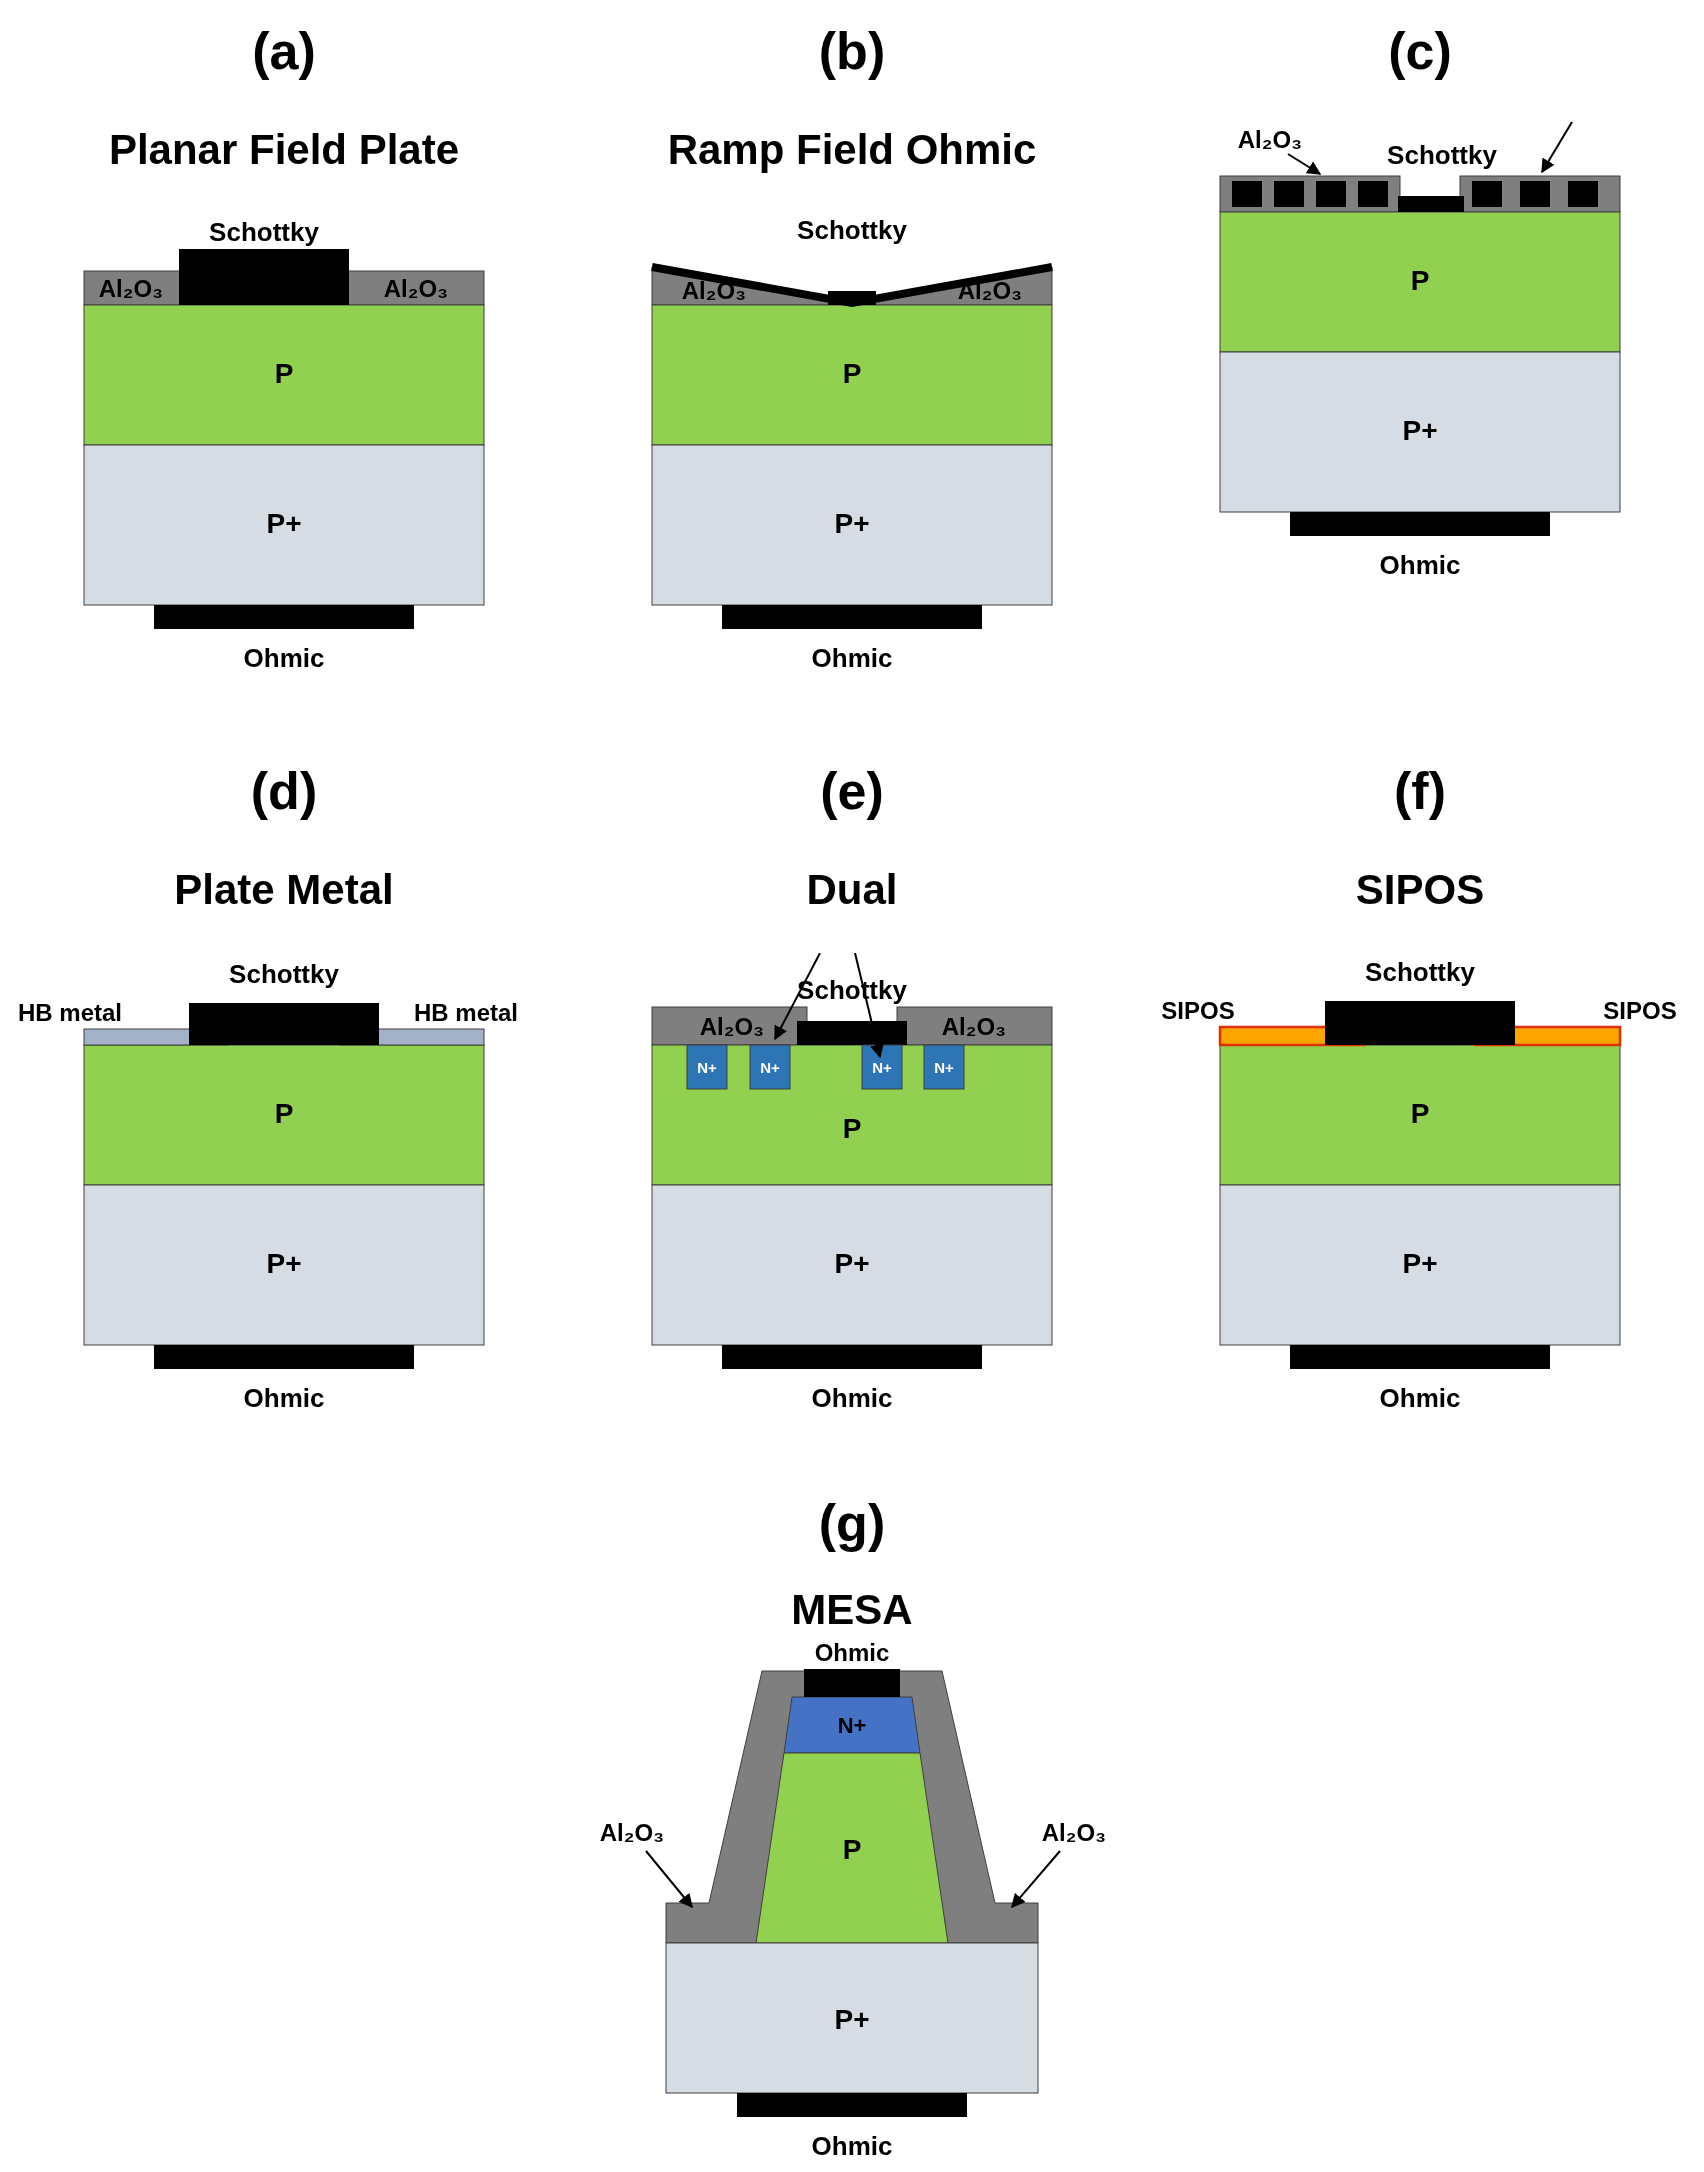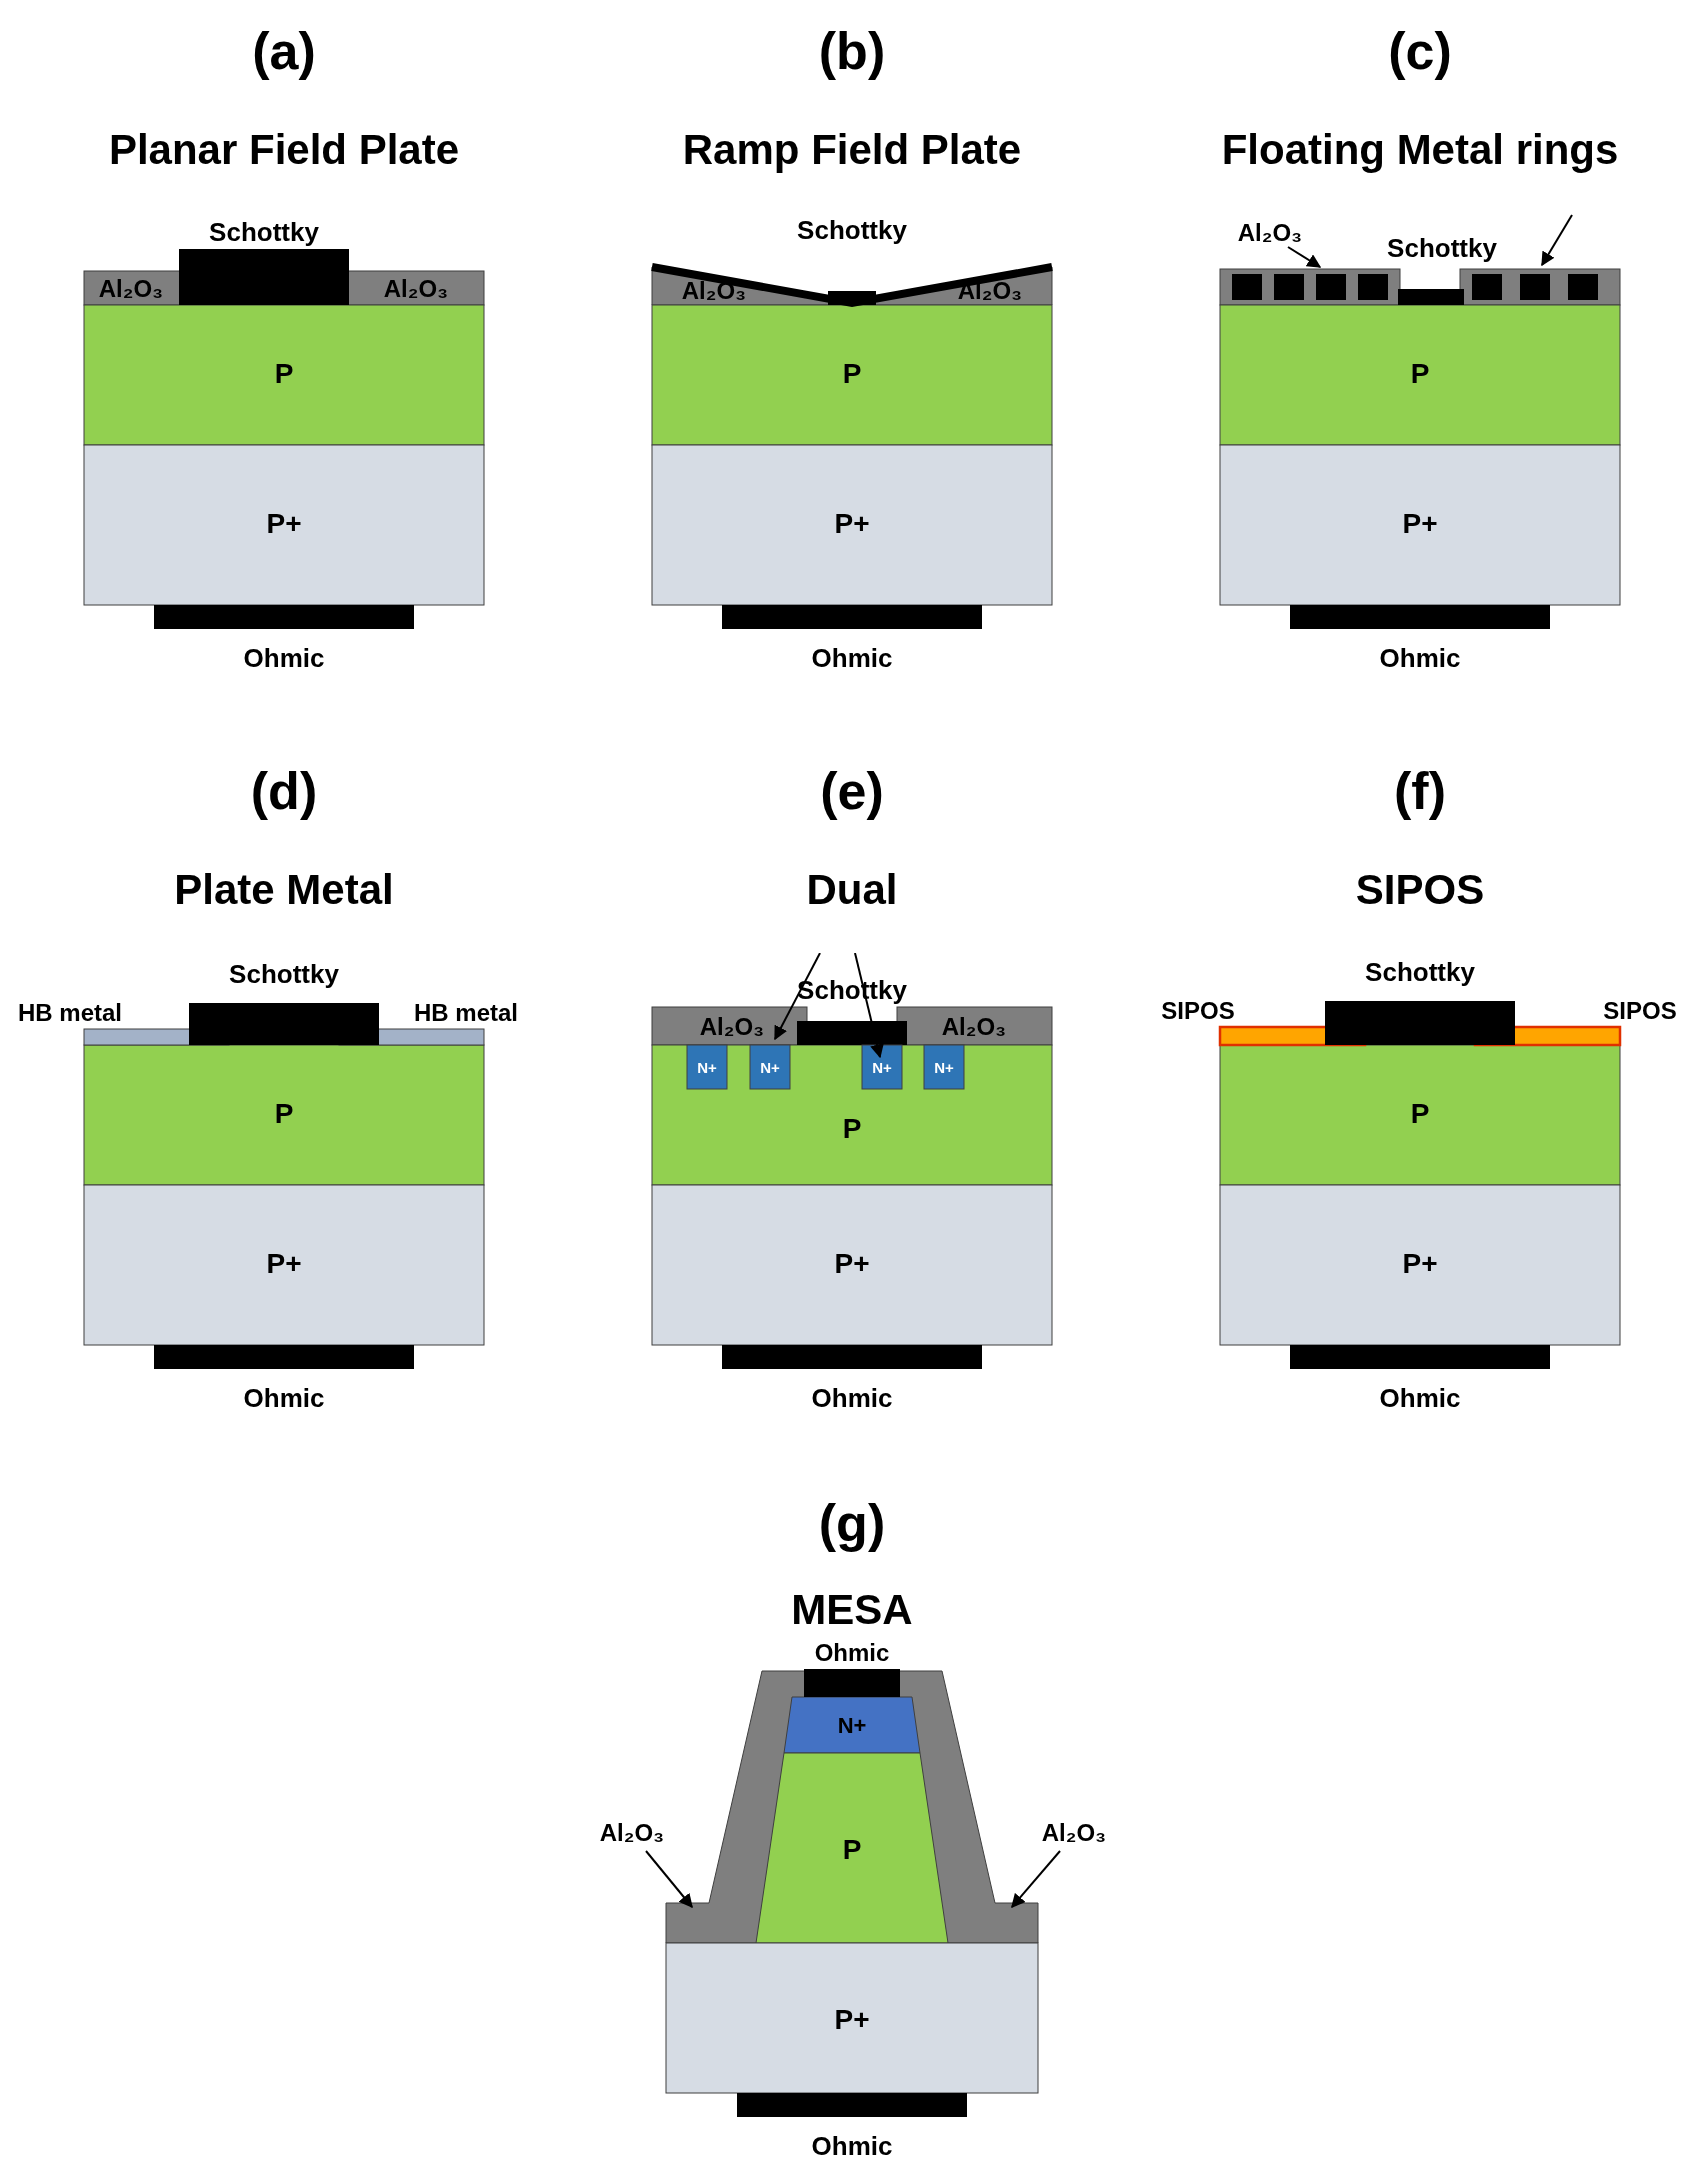--- a/index.html
+++ b/index.html
@@ -57,41 +57,40 @@
         <text class="t24" x="127" y="84">Al₂O₃</text>
         <text class="t24" x="412" y="84">Al₂O₃</text>
         <text class="t28" x="280" y="170">P</text>
         <text class="t28" x="280" y="320">P+</text>
         <text class="t26" x="280" y="454">Ohmic</text>
       </svg>
     </section>
 
     <section class="panel">
       <div class="panel-letter">(b)</div>
-      <div class="panel-title">Ramp Field Plate</div>
+      <div class="panel-title">Ramp Field Ohmic</div>
       <svg class="device" width="560" height="470" viewBox="0 0 560 470">
         <text class="t26" x="280" y="26">Schottky</text>
         <polygon class="shape" points="80,54 290,92 80,92" fill="#7f7f7f"></polygon>
         <polygon class="shape" points="480,54 270,92 480,92" fill="#7f7f7f"></polygon>
         <rect class="shape" x="80" y="92" width="400" height="140" fill="#92d050"></rect>
         <rect class="shape" x="80" y="232" width="400" height="160" fill="#d6dce4"></rect>
         <path class="ramp-surface" d="M80,54 L280,90 L480,54"></path>
         <rect class="metal" x="256" y="78" width="48" height="14" fill="#000000"></rect>
         <rect class="metal" x="150" y="392" width="260" height="24" fill="#000000"></rect>
         <text class="t24" x="142" y="86">Al₂O₃</text>
         <text class="t24" x="418" y="86">Al₂O₃</text>
         <text class="t28" x="280" y="170">P</text>
         <text class="t28" x="280" y="320">P+</text>
         <text class="t26" x="280" y="454">Ohmic</text>
       </svg>
     </section>
 
     <section class="panel">
       <div class="panel-letter">(c)</div>
-      <div class="panel-title">Floating Metal rings</div>
       <svg class="device" width="560" height="470" viewBox="0 0 560 470">
         <defs>
           <marker id="arr-c" viewBox="0 0 10 10" refX="9" refY="5" markerWidth="7" markerHeight="7" orient="auto">
             <path d="M0,0 L10,5 L0,10 z" fill="#000"></path>
           </marker>
         </defs>
         <rect class="shape" x="80" y="56" width="180" height="36" fill="#7f7f7f"></rect>
         <rect class="shape" x="320" y="56" width="160" height="36" fill="#7f7f7f"></rect>
         <rect class="shape" x="80" y="92" width="400" height="140" fill="#92d050"></rect>
         <rect class="shape" x="80" y="232" width="400" height="160" fill="#d6dce4"></rect>

